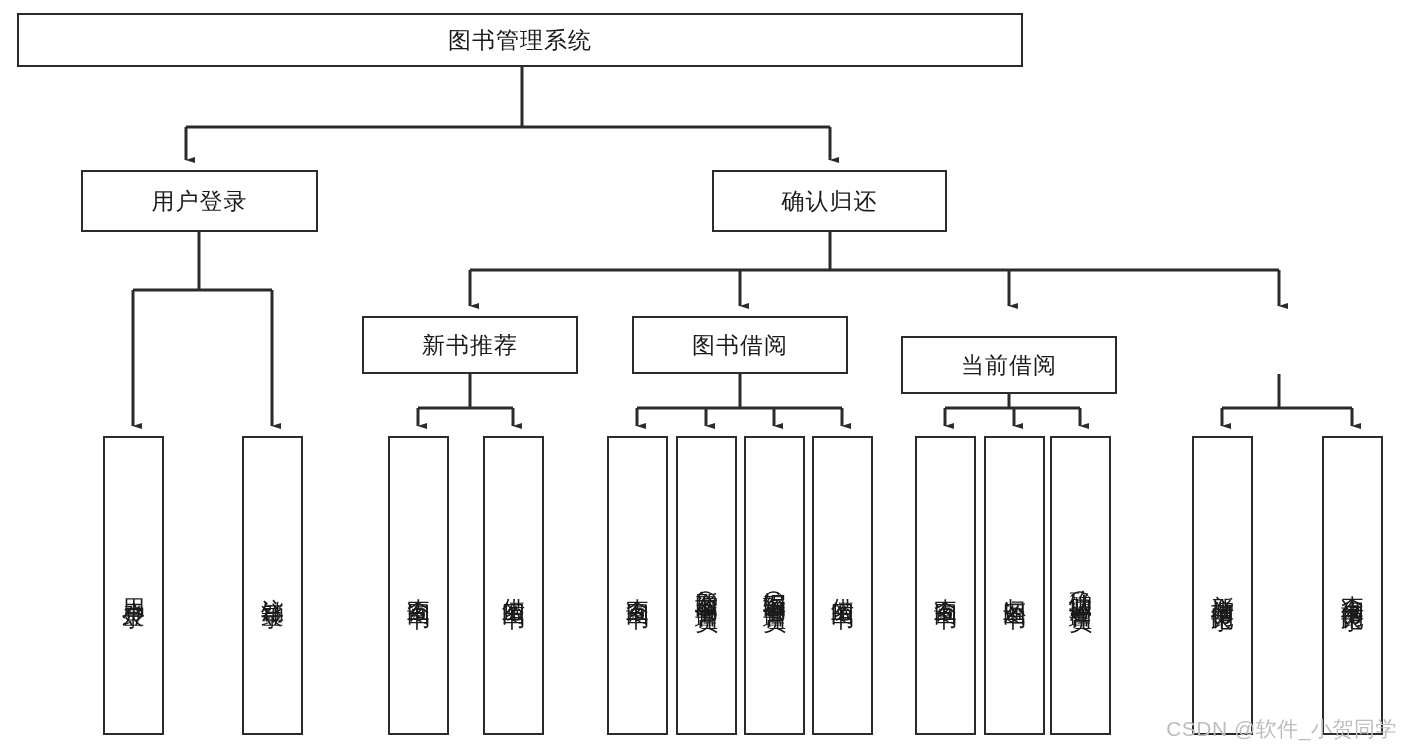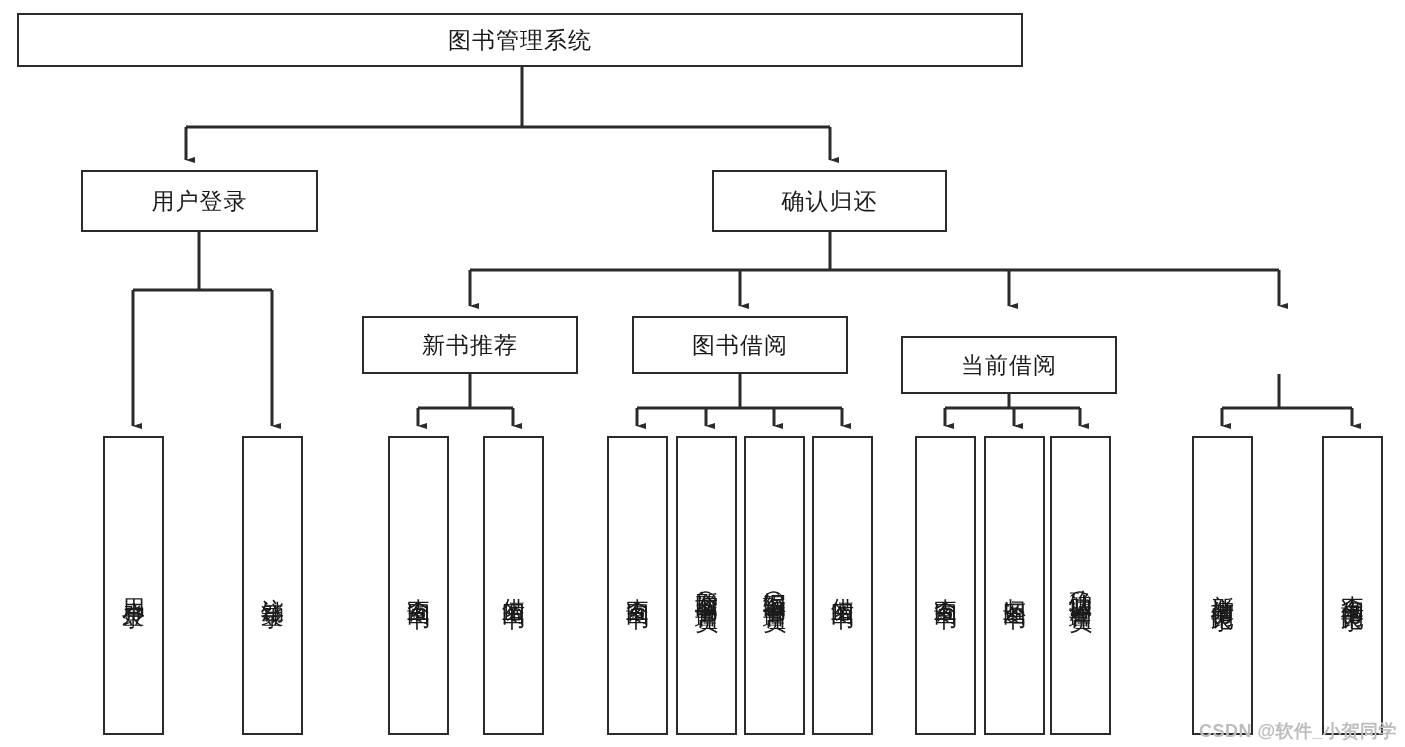--- a/index.html
+++ b/index.html
@@ -47,25 +47,24 @@
     white-space: nowrap;
   }
   .node.vert .nlabel {
     writing-mode: vertical-rl;
     text-orientation: upright;
   }
   .watermark {
     position: absolute;
     right: 8px;
     bottom: 4px;
-    font-size: 18px;
+    font-size: 21px;
     color: #bdbdbd;
     white-space: nowrap;
     letter-spacing: 0.5px;
-    font-weight: bold;
   }
 </style>
 </head>
 <body>
 
 <div id="canvas">
 
   <svg id="edges" viewBox="0 0 1405 747" xmlns="http://www.w3.org/2000/svg">
     <defs>
       <marker id="arrow" markerWidth="10" markerHeight="11" refX="3" refY="9.4" orient="auto" markerUnits="userSpaceOnUse">

